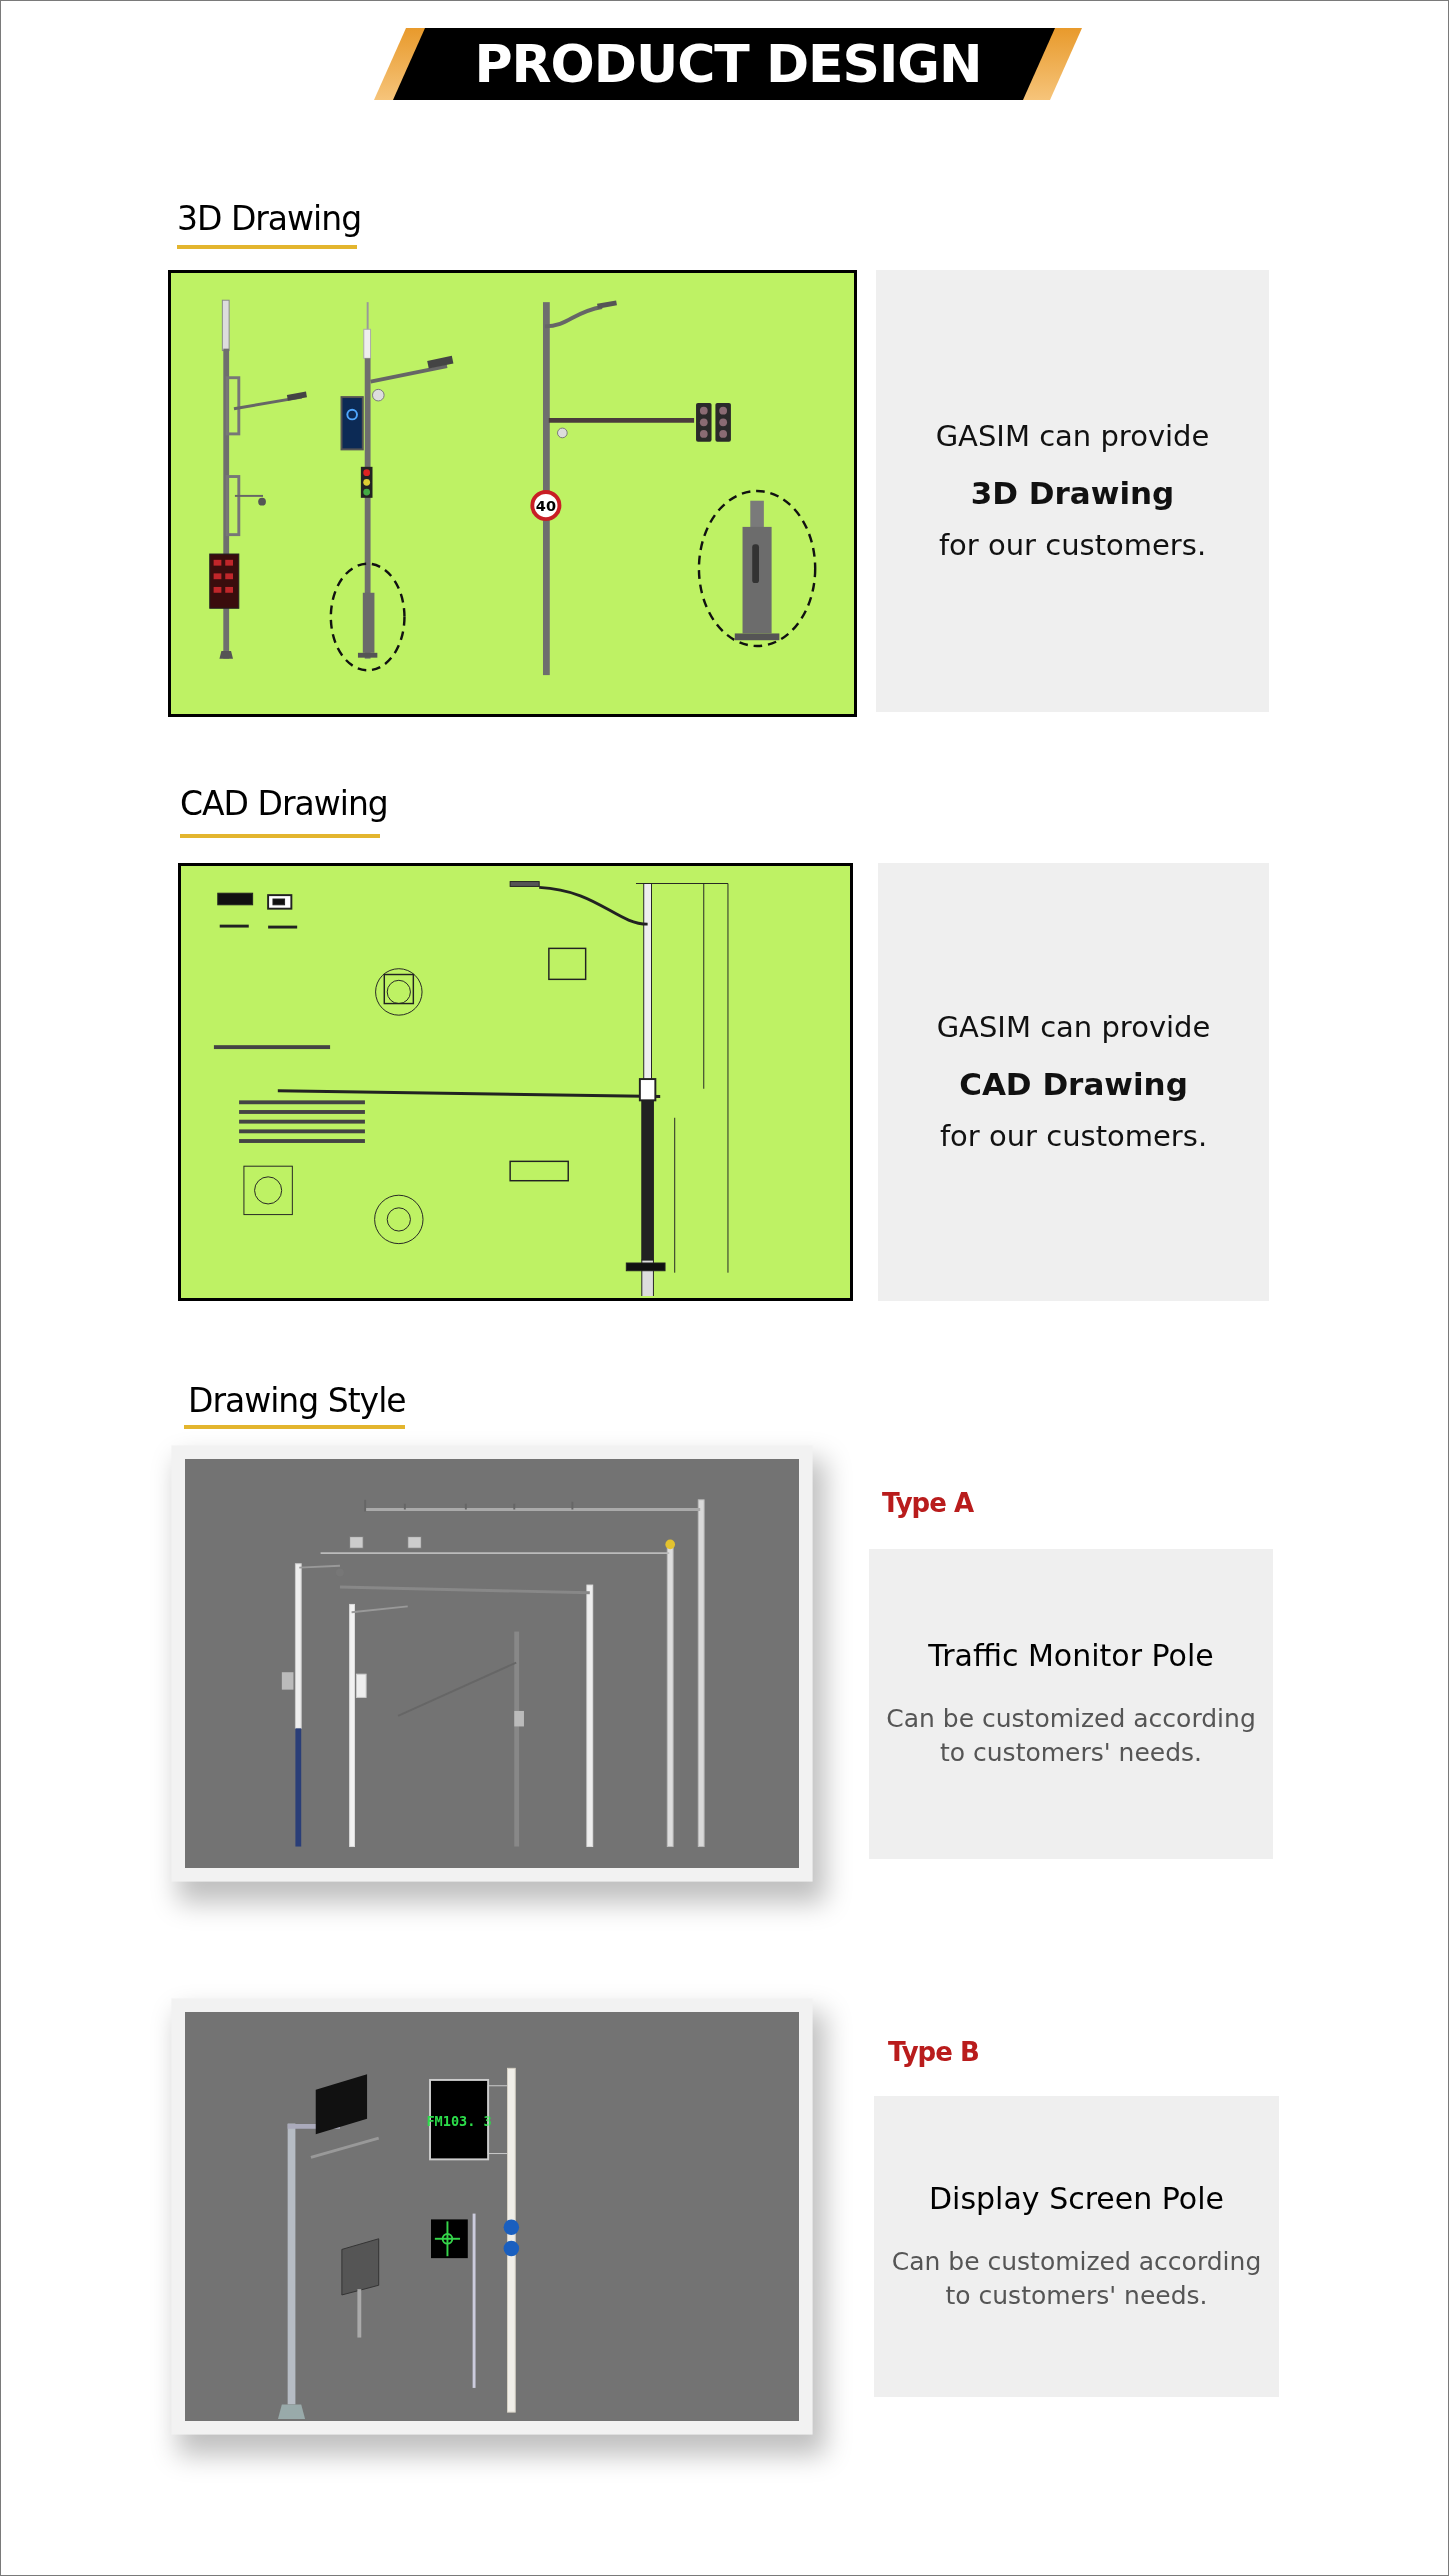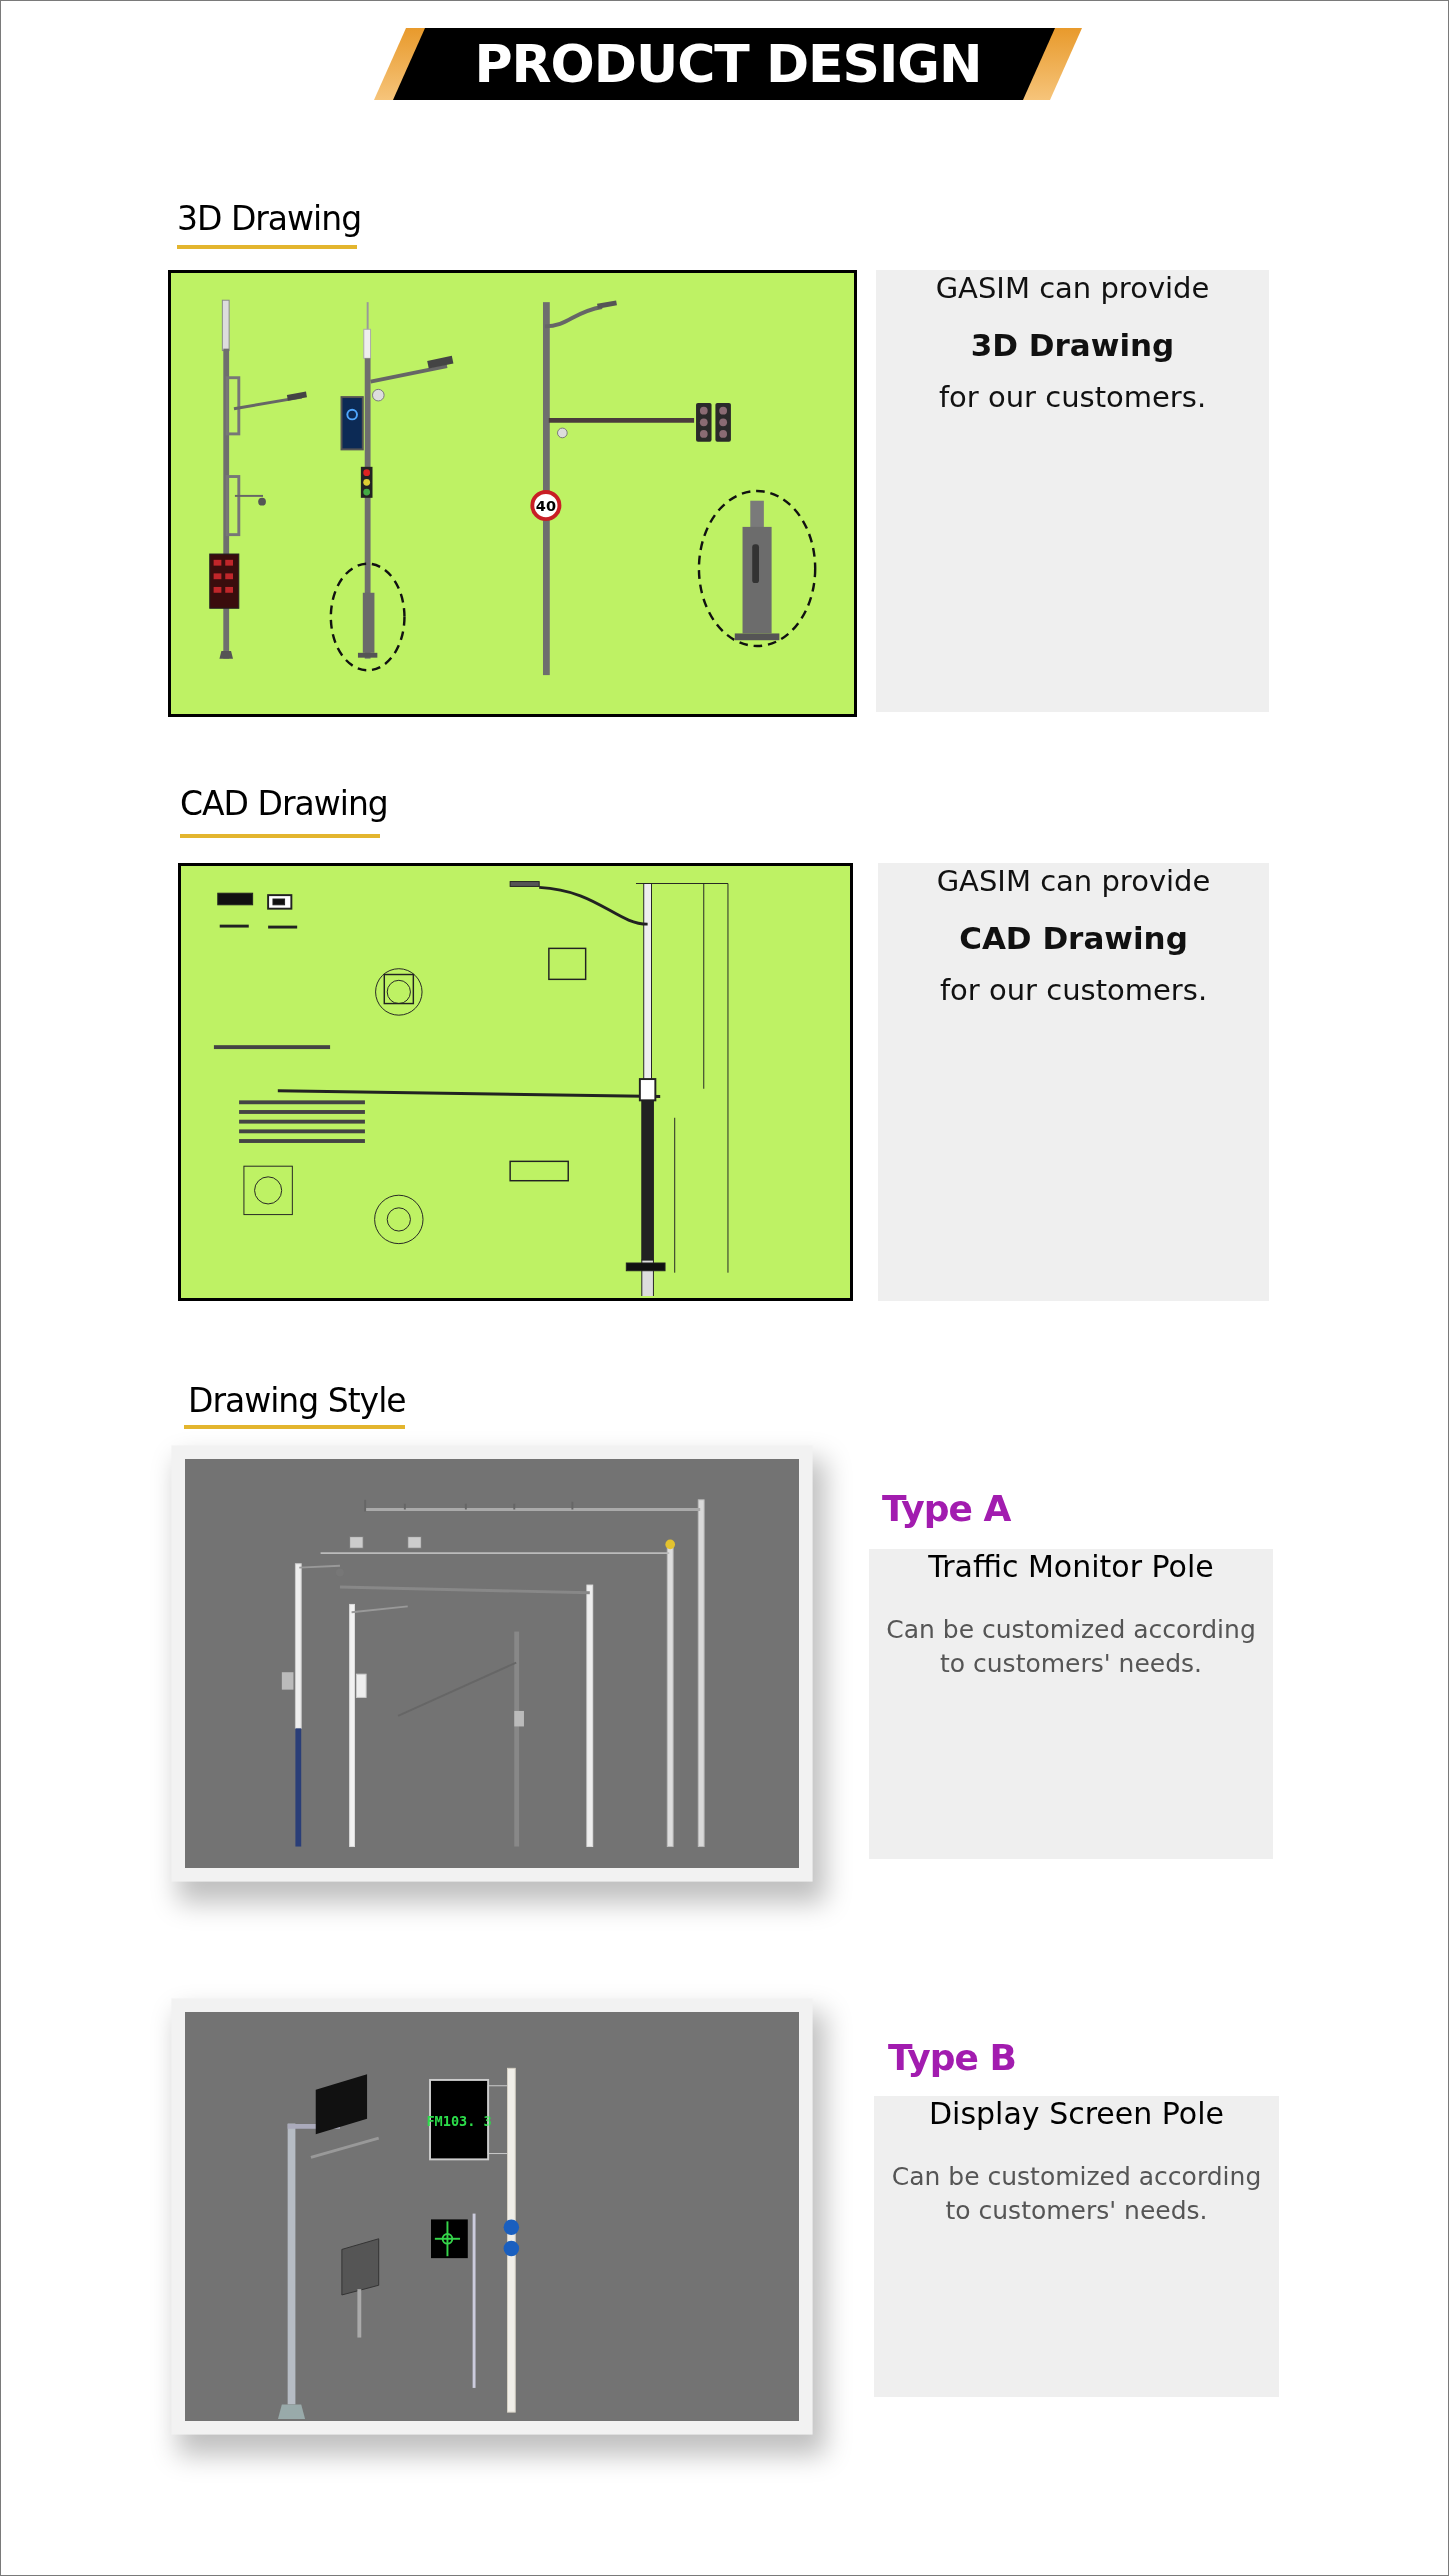--- a/index.html
+++ b/index.html
@@ -39,24 +39,24 @@
 
   
   .frame { border: 3.9px solid #000; background: #bef264; overflow: hidden; }
   .photo-frame {
     background: #737373;
     box-shadow: 0 0 0 13.6px #f2f2f2, 9.7px 17.4px 25px 17.4px rgba(0,0,0,0.25);
     overflow: hidden;
   }
 
   
-  .panel { background: #efefef; display: flex; flex-direction: column; align-items: center; text-align: center; }
+  .panel { background: #efefef; display: flex; flex-direction: column; align-items: center; justify-content: center; text-align: center; }
   .panel .line { font-family: "DejaVu Sans", sans-serif; font-size: 29px; color: #111; line-height: 1.3; }
   .panel .strong { font-weight: bold; font-size: 31px; margin: 17.4px 0 13.6px; }
-  .type-label { font-family: "DejaVu Sans", sans-serif; font-weight: bold; font-size: 36px; color: #a21caf; letter-spacing: -1px; }
+  .type-label { font-family: "DejaVu Sans", sans-serif; font-weight: bold; font-size: 26px; color: #b91c1c; letter-spacing: -1px; }
   .panel .ptitle { font-family: "DejaVu Sans", sans-serif; font-weight: normal; font-size: 30px; color: #000; margin-bottom: 29px; }
   .panel .pdesc { font-family: "DejaVu Sans", sans-serif; font-size: 25px; color: #555; line-height: 1.35; }
 
   svg { display: block; }
 </style>
 </head>
 <body>
 
 <div class="abs banner">
   <div class="stripe l"></div>

